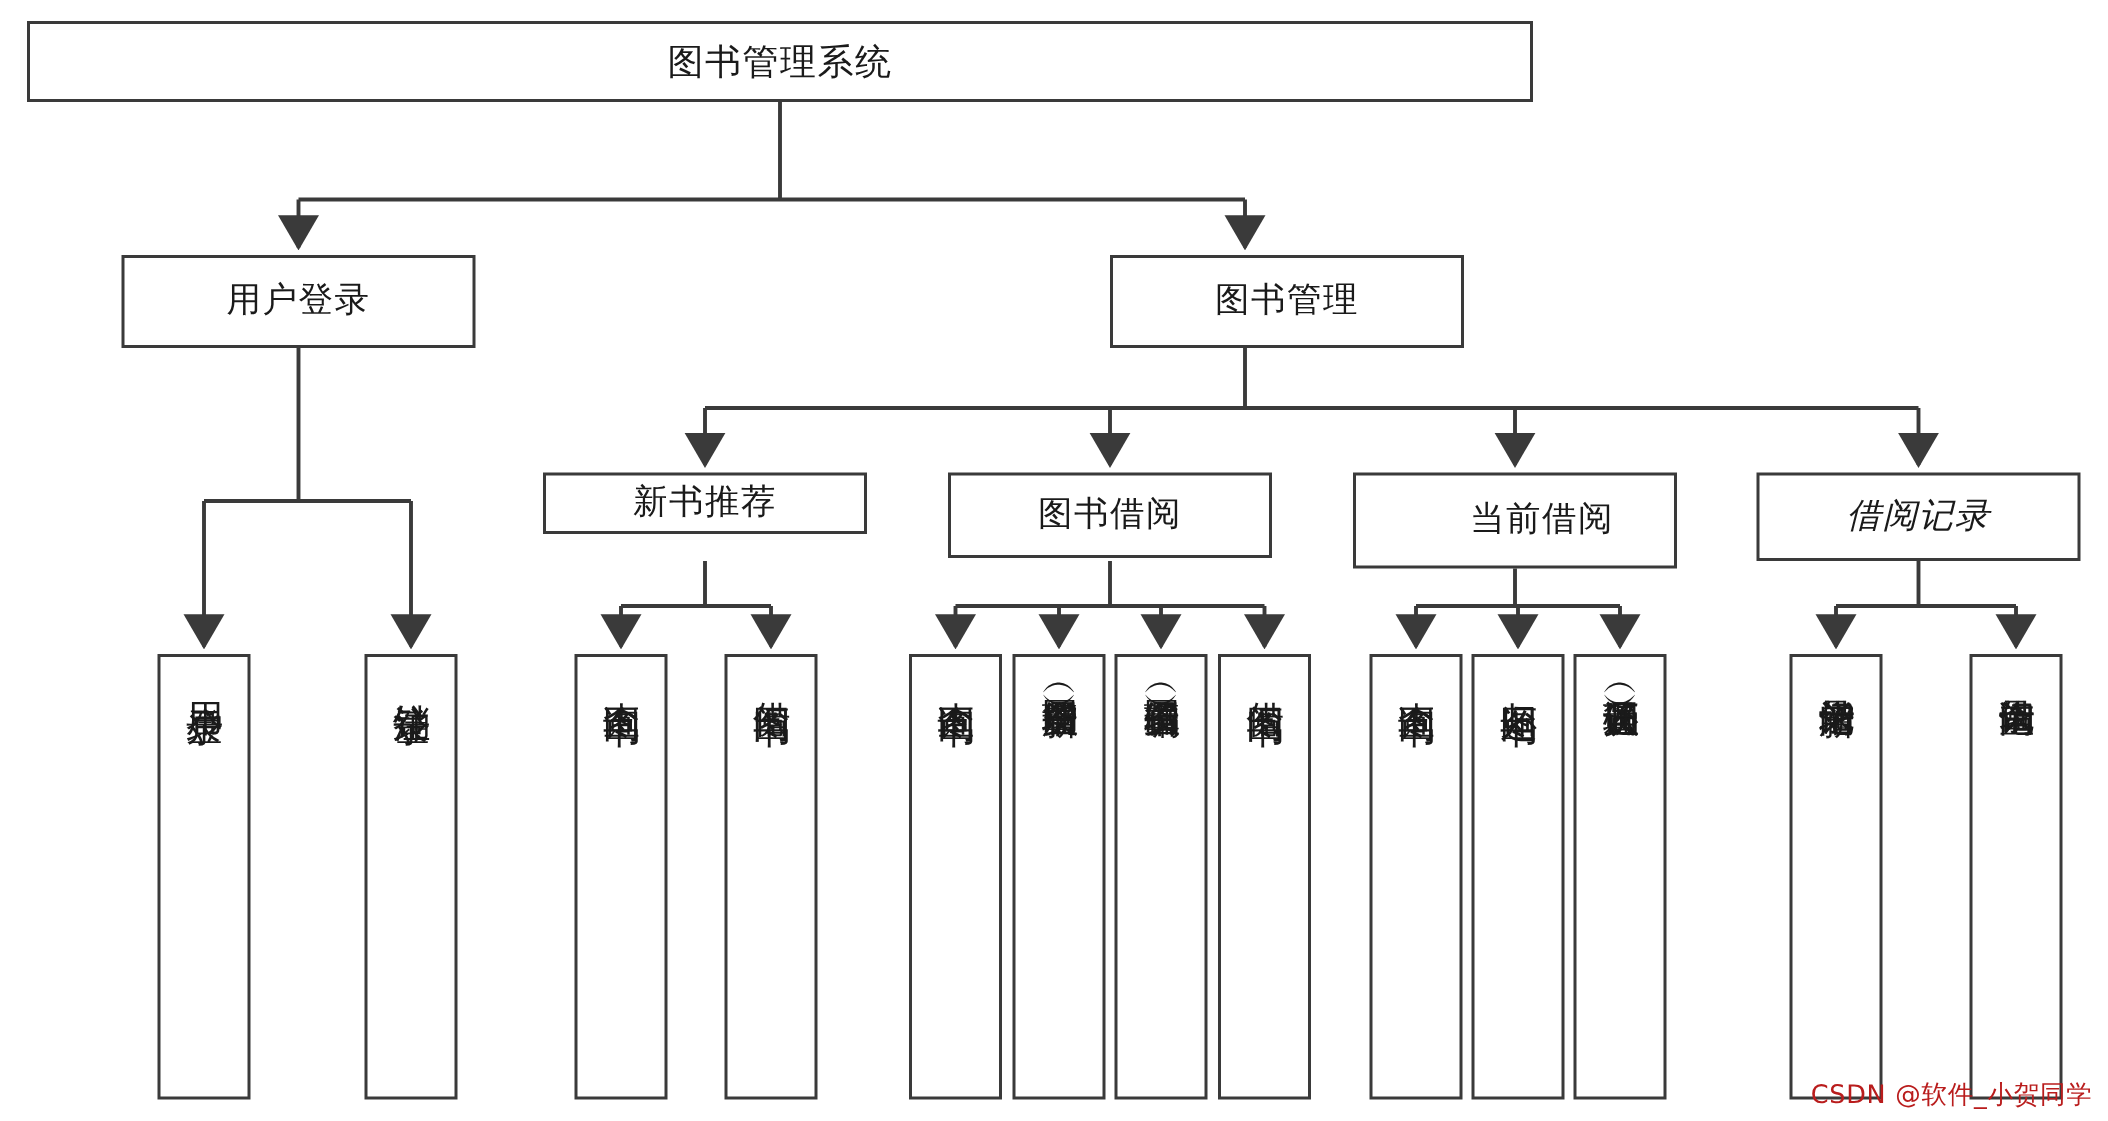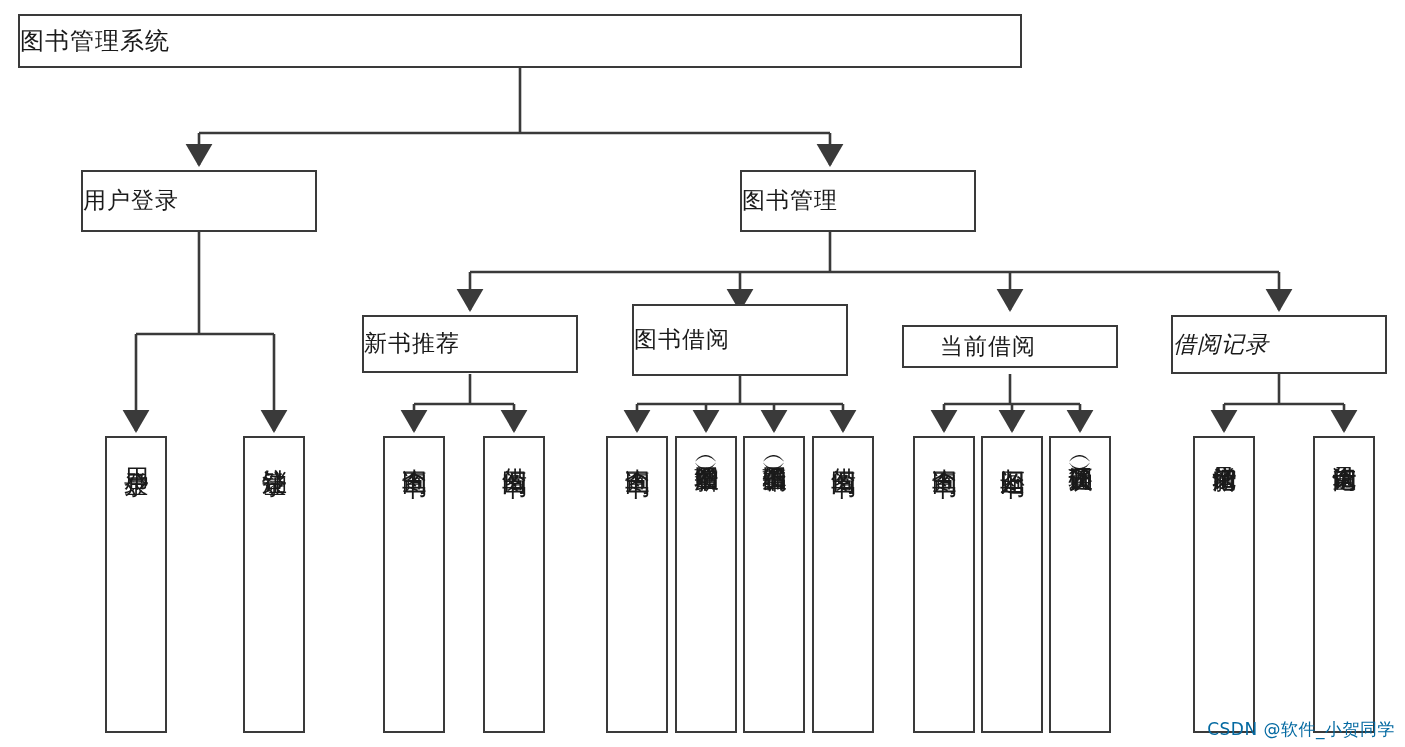--- a/index.html
+++ b/index.html
@@ -26,20 +26,21 @@
     height: 747px;
     pointer-events: none;
   }
   .node {
     position: absolute;
     box-sizing: border-box;
     border: 2.5px solid #3a3a3a;
     background: #ffffff;
     display: flex;
     align-items: center;
+    justify-content: center;
     color: #1a1a1a;
   }
   .node-h {
     
     font-size: 23px;
     letter-spacing: 1px;
     line-height: 1.2;
   }
   .node-root {
     font-size: 24px;
@@ -62,21 +63,21 @@
   .vtext-tall {
     font-size: 24px;
     letter-spacing: 0px;
     line-height: 1.05;
   }
   .watermark {
     position: absolute;
     right: 10px;
     bottom: 6px;
     font-size: 17px;
-    color: #0369a1;
+    color: #b91c1c;
     letter-spacing: 0.5px;
     white-space: nowrap;
   }
 </style>
 </head>
 <body>
 
 <div id="diagram-root">
 
   <svg id="edges-layer" viewBox="0 0 1405 747" width="1405" height="747" xmlns="http://www.w3.org/2000/svg">
@@ -134,29 +135,29 @@
   </div>
 
   <div class="node node-h" style="left:81px; top:170px; width:236px; height:62px;">
     <span>用户登录</span>
   </div>
 
   <div class="node node-h" style="left:740px; top:170px; width:236px; height:62px;">
     <span>图书管理</span>
   </div>
 
-  <div class="node node-h" style="left:362px; top:315px; width:216px; height:58px;">
+  <div class="node node-h" style="left:362px; top:315px; width:216px; height:41px;">
     <span>新书推荐</span>
   </div>
 
-  <div class="node node-h" style="left:632px; top:304px; width:216px; height:72px;">
+  <div class="node node-h" style="left:632px; top:315px; width:216px; height:57px;">
     <span>图书借阅</span>
   </div>
 
-  <div class="node node-h" style="left:902px; top:325px; width:216px; height:43px;padding-left:36px;">
+  <div class="node node-h" style="left:902px; top:315px; width:216px; height:64px;padding-left:36px;">
     <span>当前借阅</span>
   </div>
 
   <div class="node node-h" style="left:1171px; top:315px; width:216px; height:59px;font-style:italic;">
     <span>借阅记录</span>
   </div>
 
   <div class="node node-v" style="left:105px; top:436px; width:62px; height:297px;">
     <span class="vtext">用户登录</span>
   </div>

